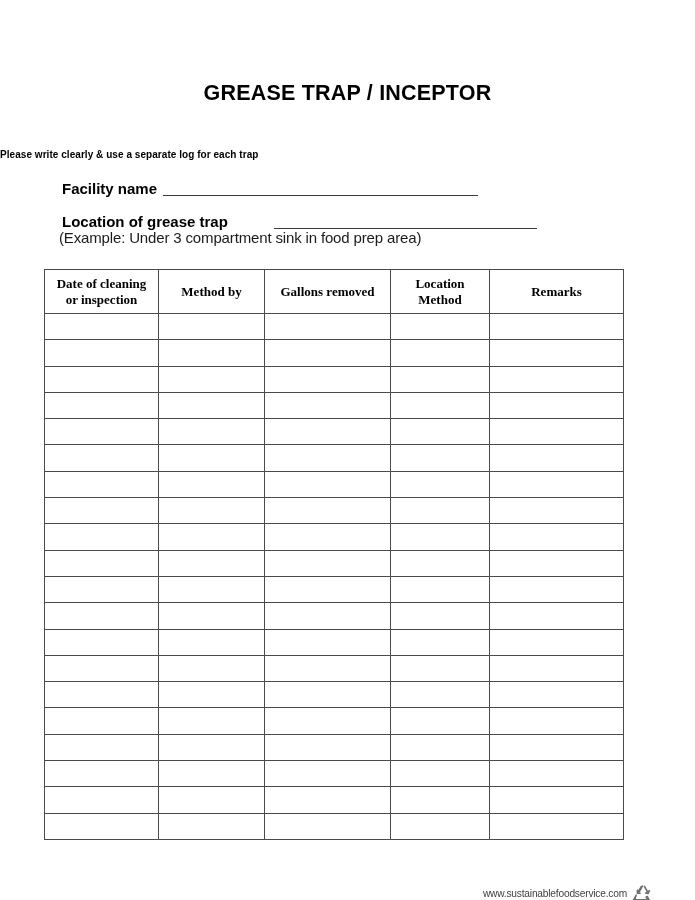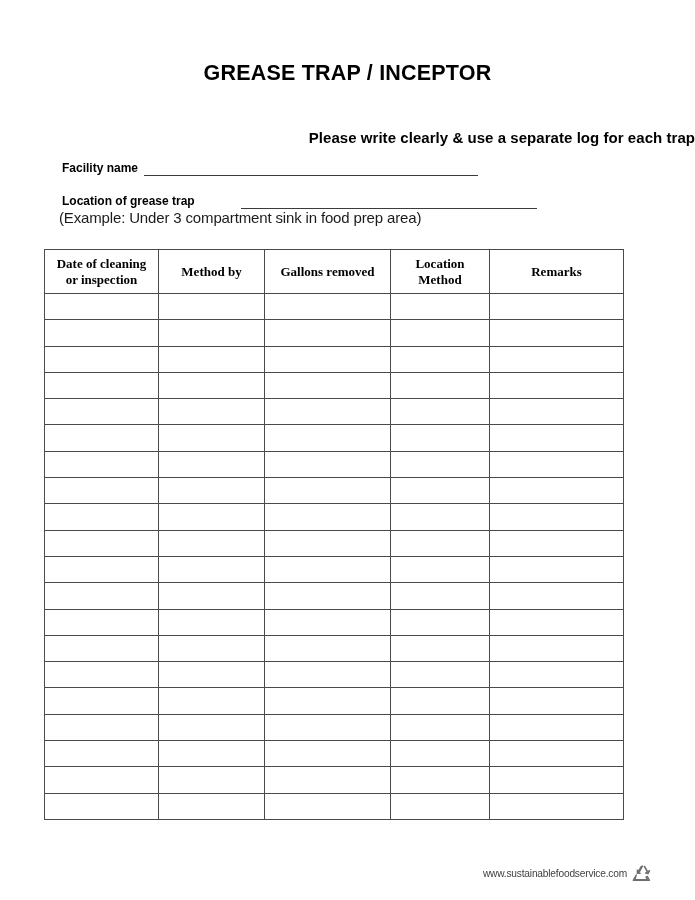--- a/index.html
+++ b/index.html
@@ -13,20 +13,21 @@
     position: relative;
     font-family: "Liberation Sans", sans-serif;
     color: #000000;
     overflow: hidden;
   }
 
   .page {
     position: absolute;
     inset: 0;
     background: #ffffff;
+    margin-top: 20px;
   }
 
   
   .title-block {
     position: absolute;
     left: 0;
     top: 60px;
     width: 695px;
     text-align: center;
   }
@@ -37,39 +38,39 @@
     letter-spacing: 0.2px;
     line-height: 27px;
     color: #000;
   }
 
   .subtitle {
     position: absolute;
     left: 0;
     top: 129px;
     width: 695px;
-    text-align: right;
+    text-align: left;
     font-family: "Liberation Sans", sans-serif;
     font-weight: bold;
-    font-size: 15px;
+    font-size: 10px;
     letter-spacing: 0.05px;
     color: #000;
   }
 
   
   .field {
     position: absolute;
     display: flex;
     align-items: flex-end;
     white-space: nowrap;
   }
   .field-label {
     font-family: "Liberation Sans", sans-serif;
     font-weight: bold;
-    font-size: 12px;
+    font-size: 15px;
     color: #000;
     line-height: 15px;
   }
   .field-rule {
     flex: 1 1 auto;
     border-bottom: 1.4px solid #3b3b3b;
     height: 13px;
     margin-left: 6px;
   }
 

